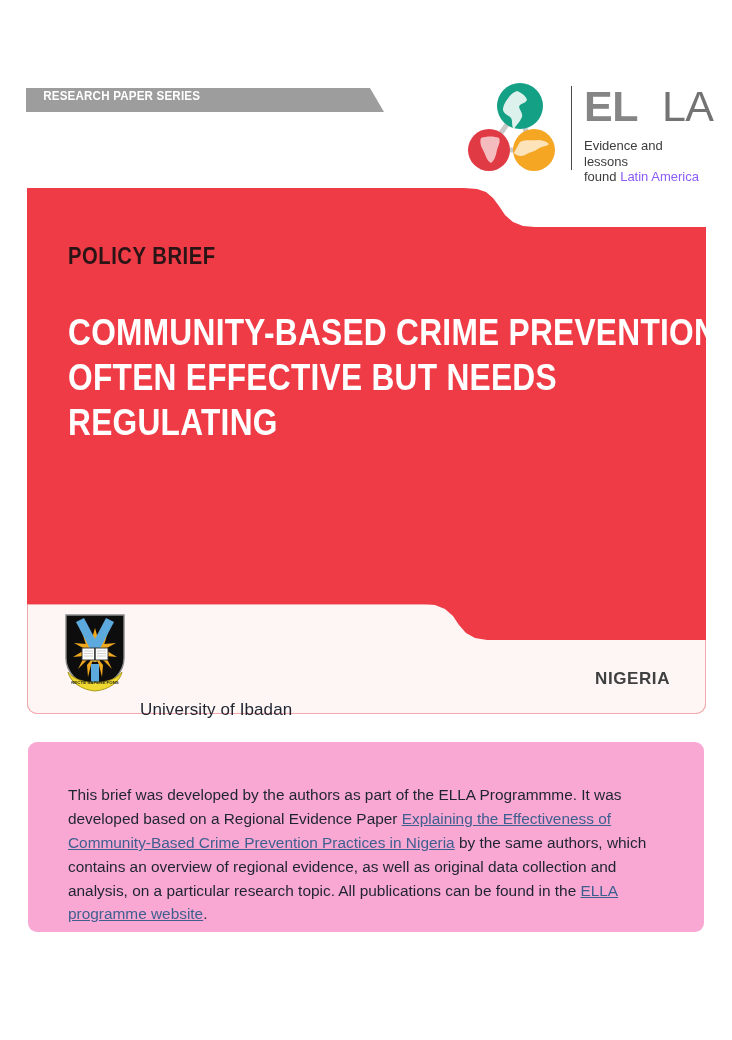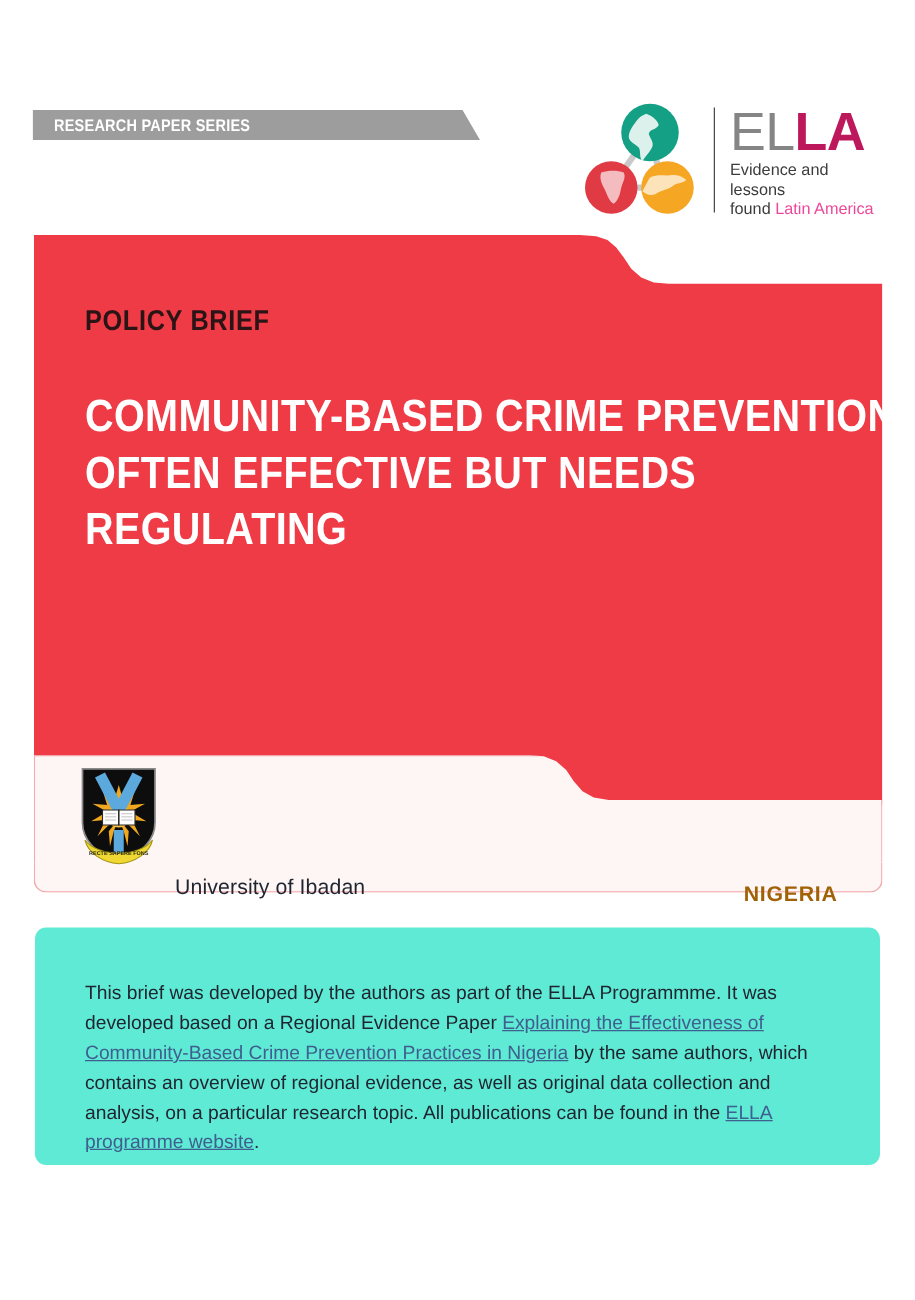--- a/index.html
+++ b/index.html
@@ -20,21 +20,20 @@
     position: absolute;
     left: 26px;
     top: 88px;
     width: 420px;
   }
   .banner-bar {
     position: relative;
     height: 24px;
     margin-bottom: 4px;
     display: flex;
-    align-items: center;
   }
   .banner-bar .bar-shape {
     position: absolute;
     left: 0;
     top: 0;
     width: 100%;
     height: 100%;
   }
   .banner-bar .bar-label {
     position: relative;
@@ -82,33 +81,34 @@
   }
   #ella-wordmark {
     font-family: "Liberation Sans", sans-serif;
     font-size: 43px;
     line-height: 44px;
     letter-spacing: -0.5px;
     white-space: nowrap;
   }
   #ella-wordmark .w-el {
     color: #858585;
-    font-weight: 400;
+    font-weight: 700;
   }
   #ella-wordmark .w-la {
-    color: #be185d;
-    font-weight: bold;
+    color: #737373;
+    font-weight: normal;
+    margin-left: 24px;
   }
   #ella-tagline {
-    margin-top: 0;
+    margin-top: 10px;
     font-size: 13px;
     line-height: 15.5px;
     color: #3c3c3c;
   }
-  #ella-tagline .tag-highlight { color: #ec4899; }
+  #ella-tagline .tag-highlight { color: #8b5cf6; }
 
   
   #hero-red {
     position: absolute;
     left: 27px;
     top: 188px;
     width: 679px;
     height: 456px;
     background: #ee3b45;
     clip-path: polygon(
@@ -203,34 +203,33 @@
     font-size: 17px;
     color: #1f2430;
     letter-spacing: 0.1px;
   }
   #country-label {
     position: absolute;
     left: 595px;
     top: 669px;
     font-size: 17px;
     font-weight: bold;
-    color: #a16207;
+    color: #404040;
     letter-spacing: 0.6px;
-    margin-top: 37px;
   }
 
   
   #note-box {
     position: absolute;
     left: 28px;
     top: 742px;
     width: 676px;
     height: 190px;
     box-sizing: border-box;
-    background: #5eead4;
+    background: #f9a8d4;
     border-radius: 9px;
     padding: 26px 38px 0 40px;
   }
   #note-text {
     font-size: 15.4px;
     line-height: 23.8px;
     color: #1f2430;
     text-align: left;
   }
   #note-text a,

